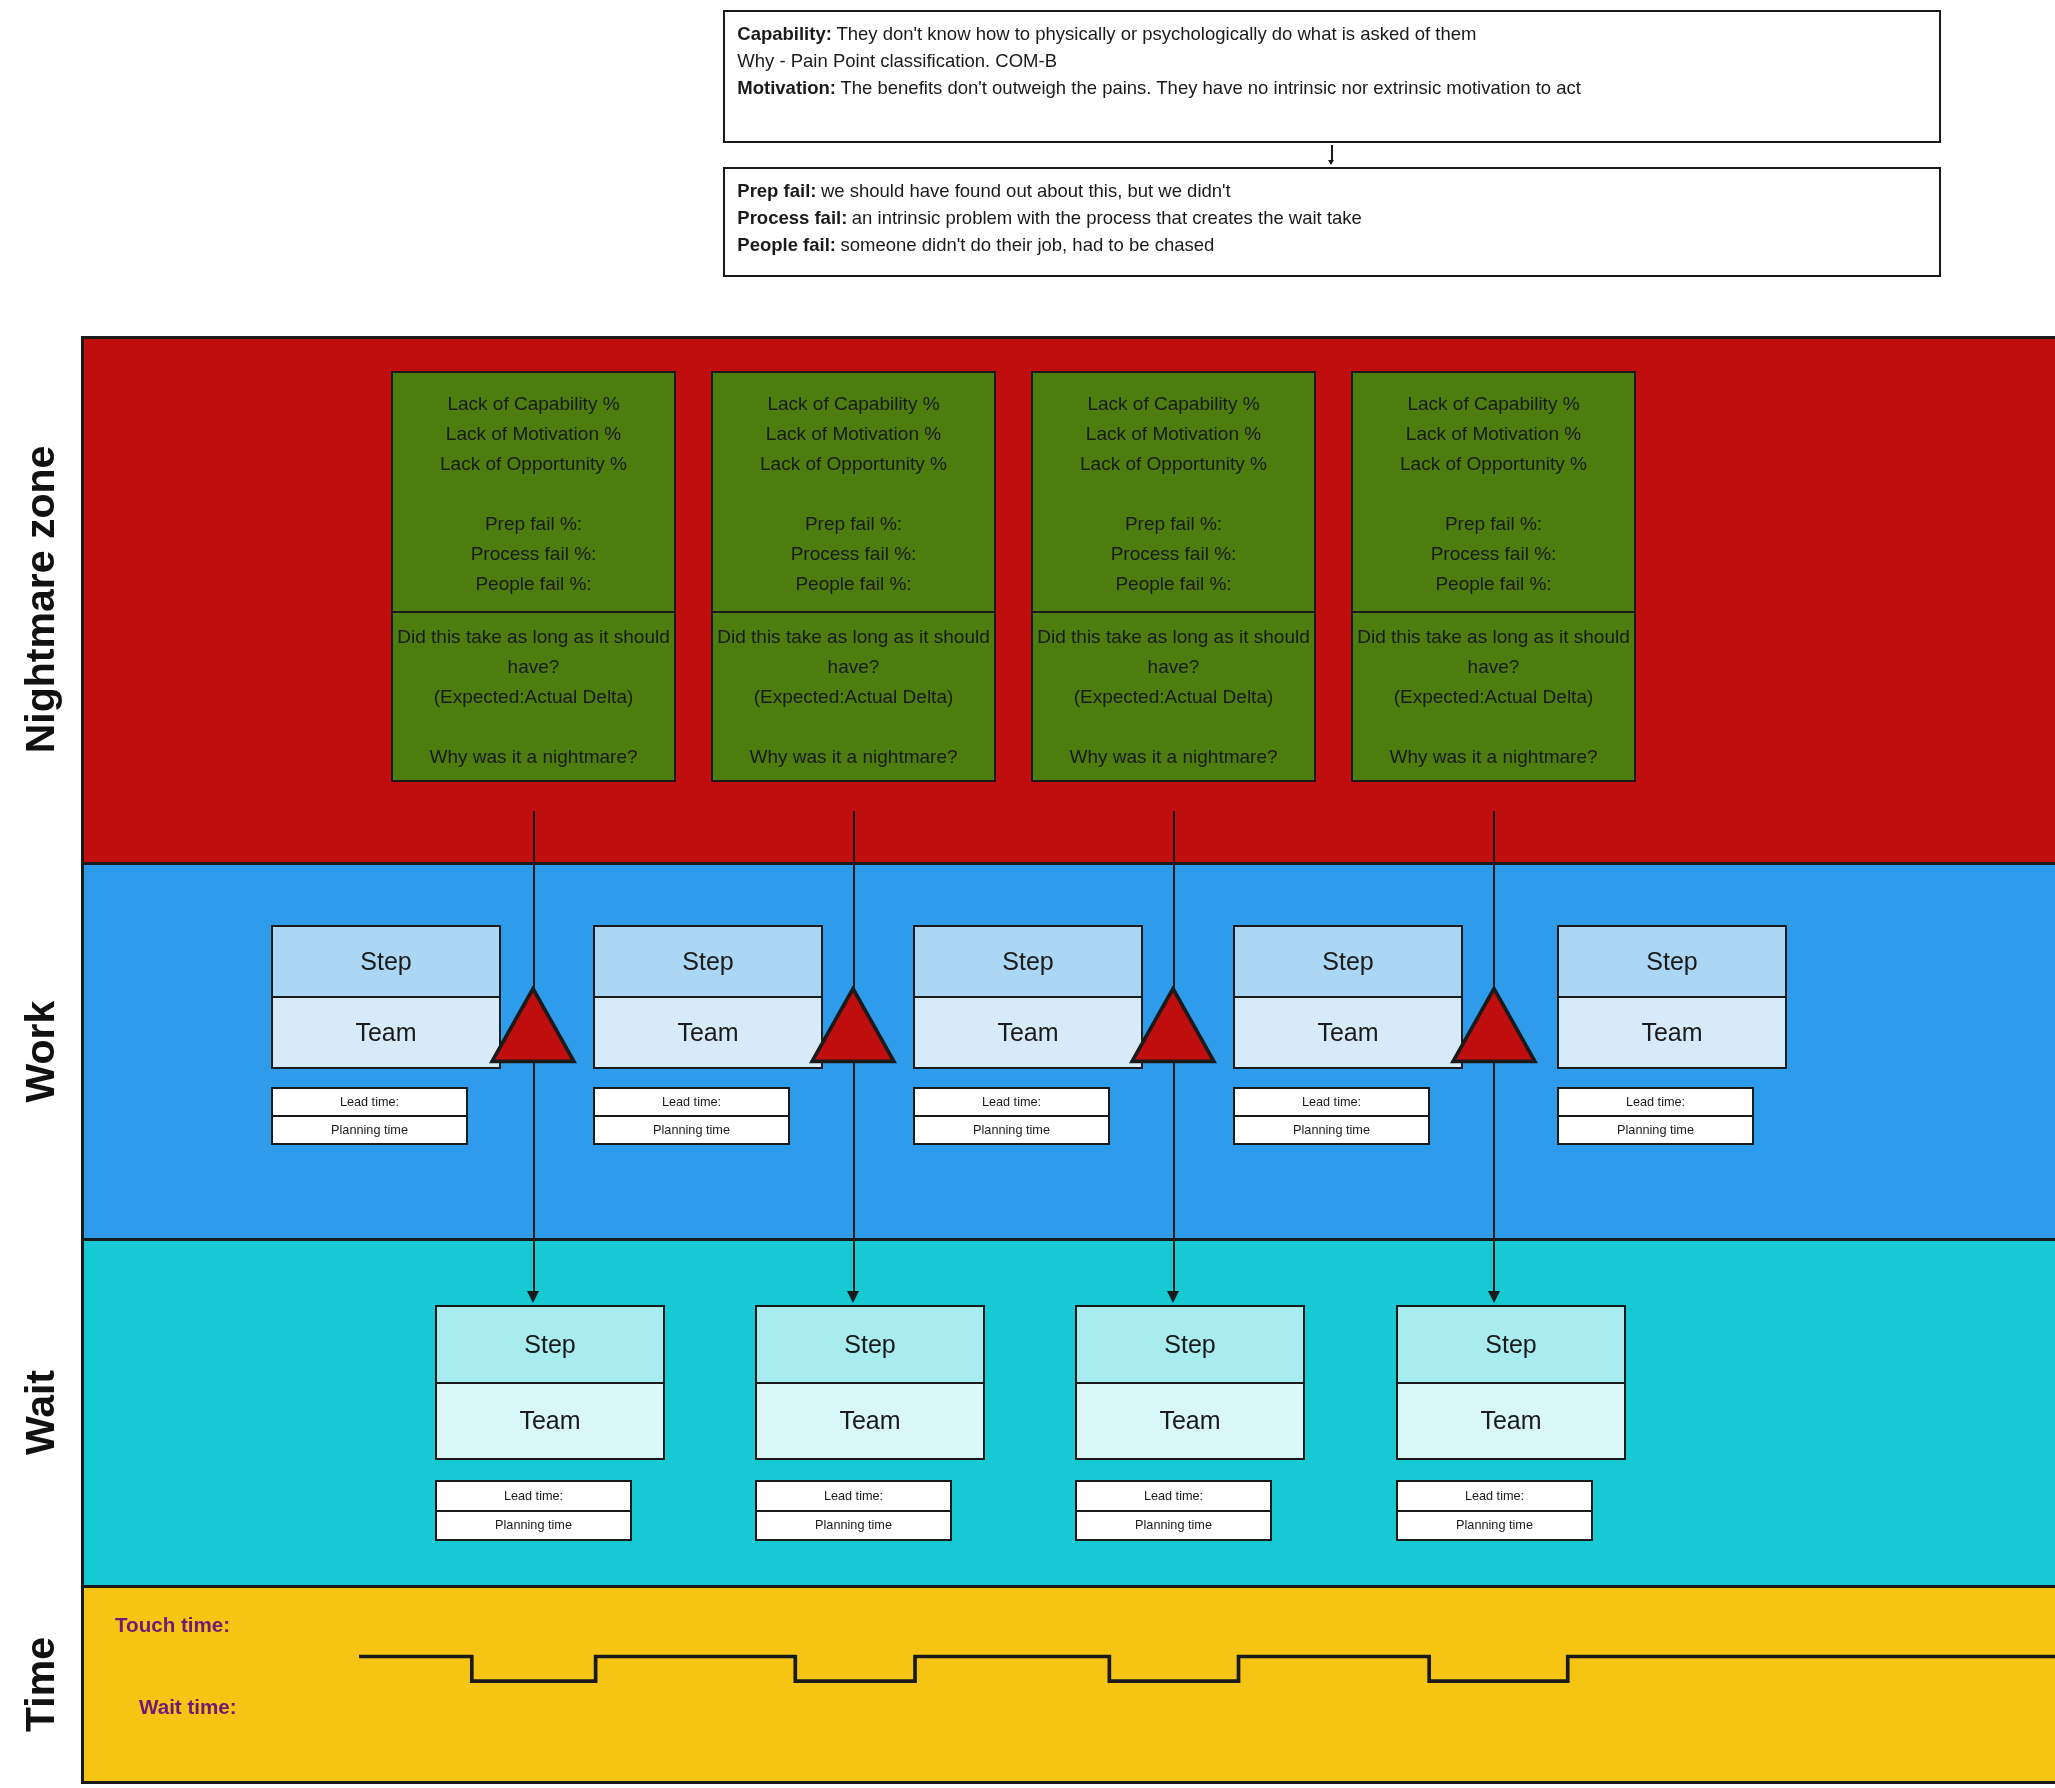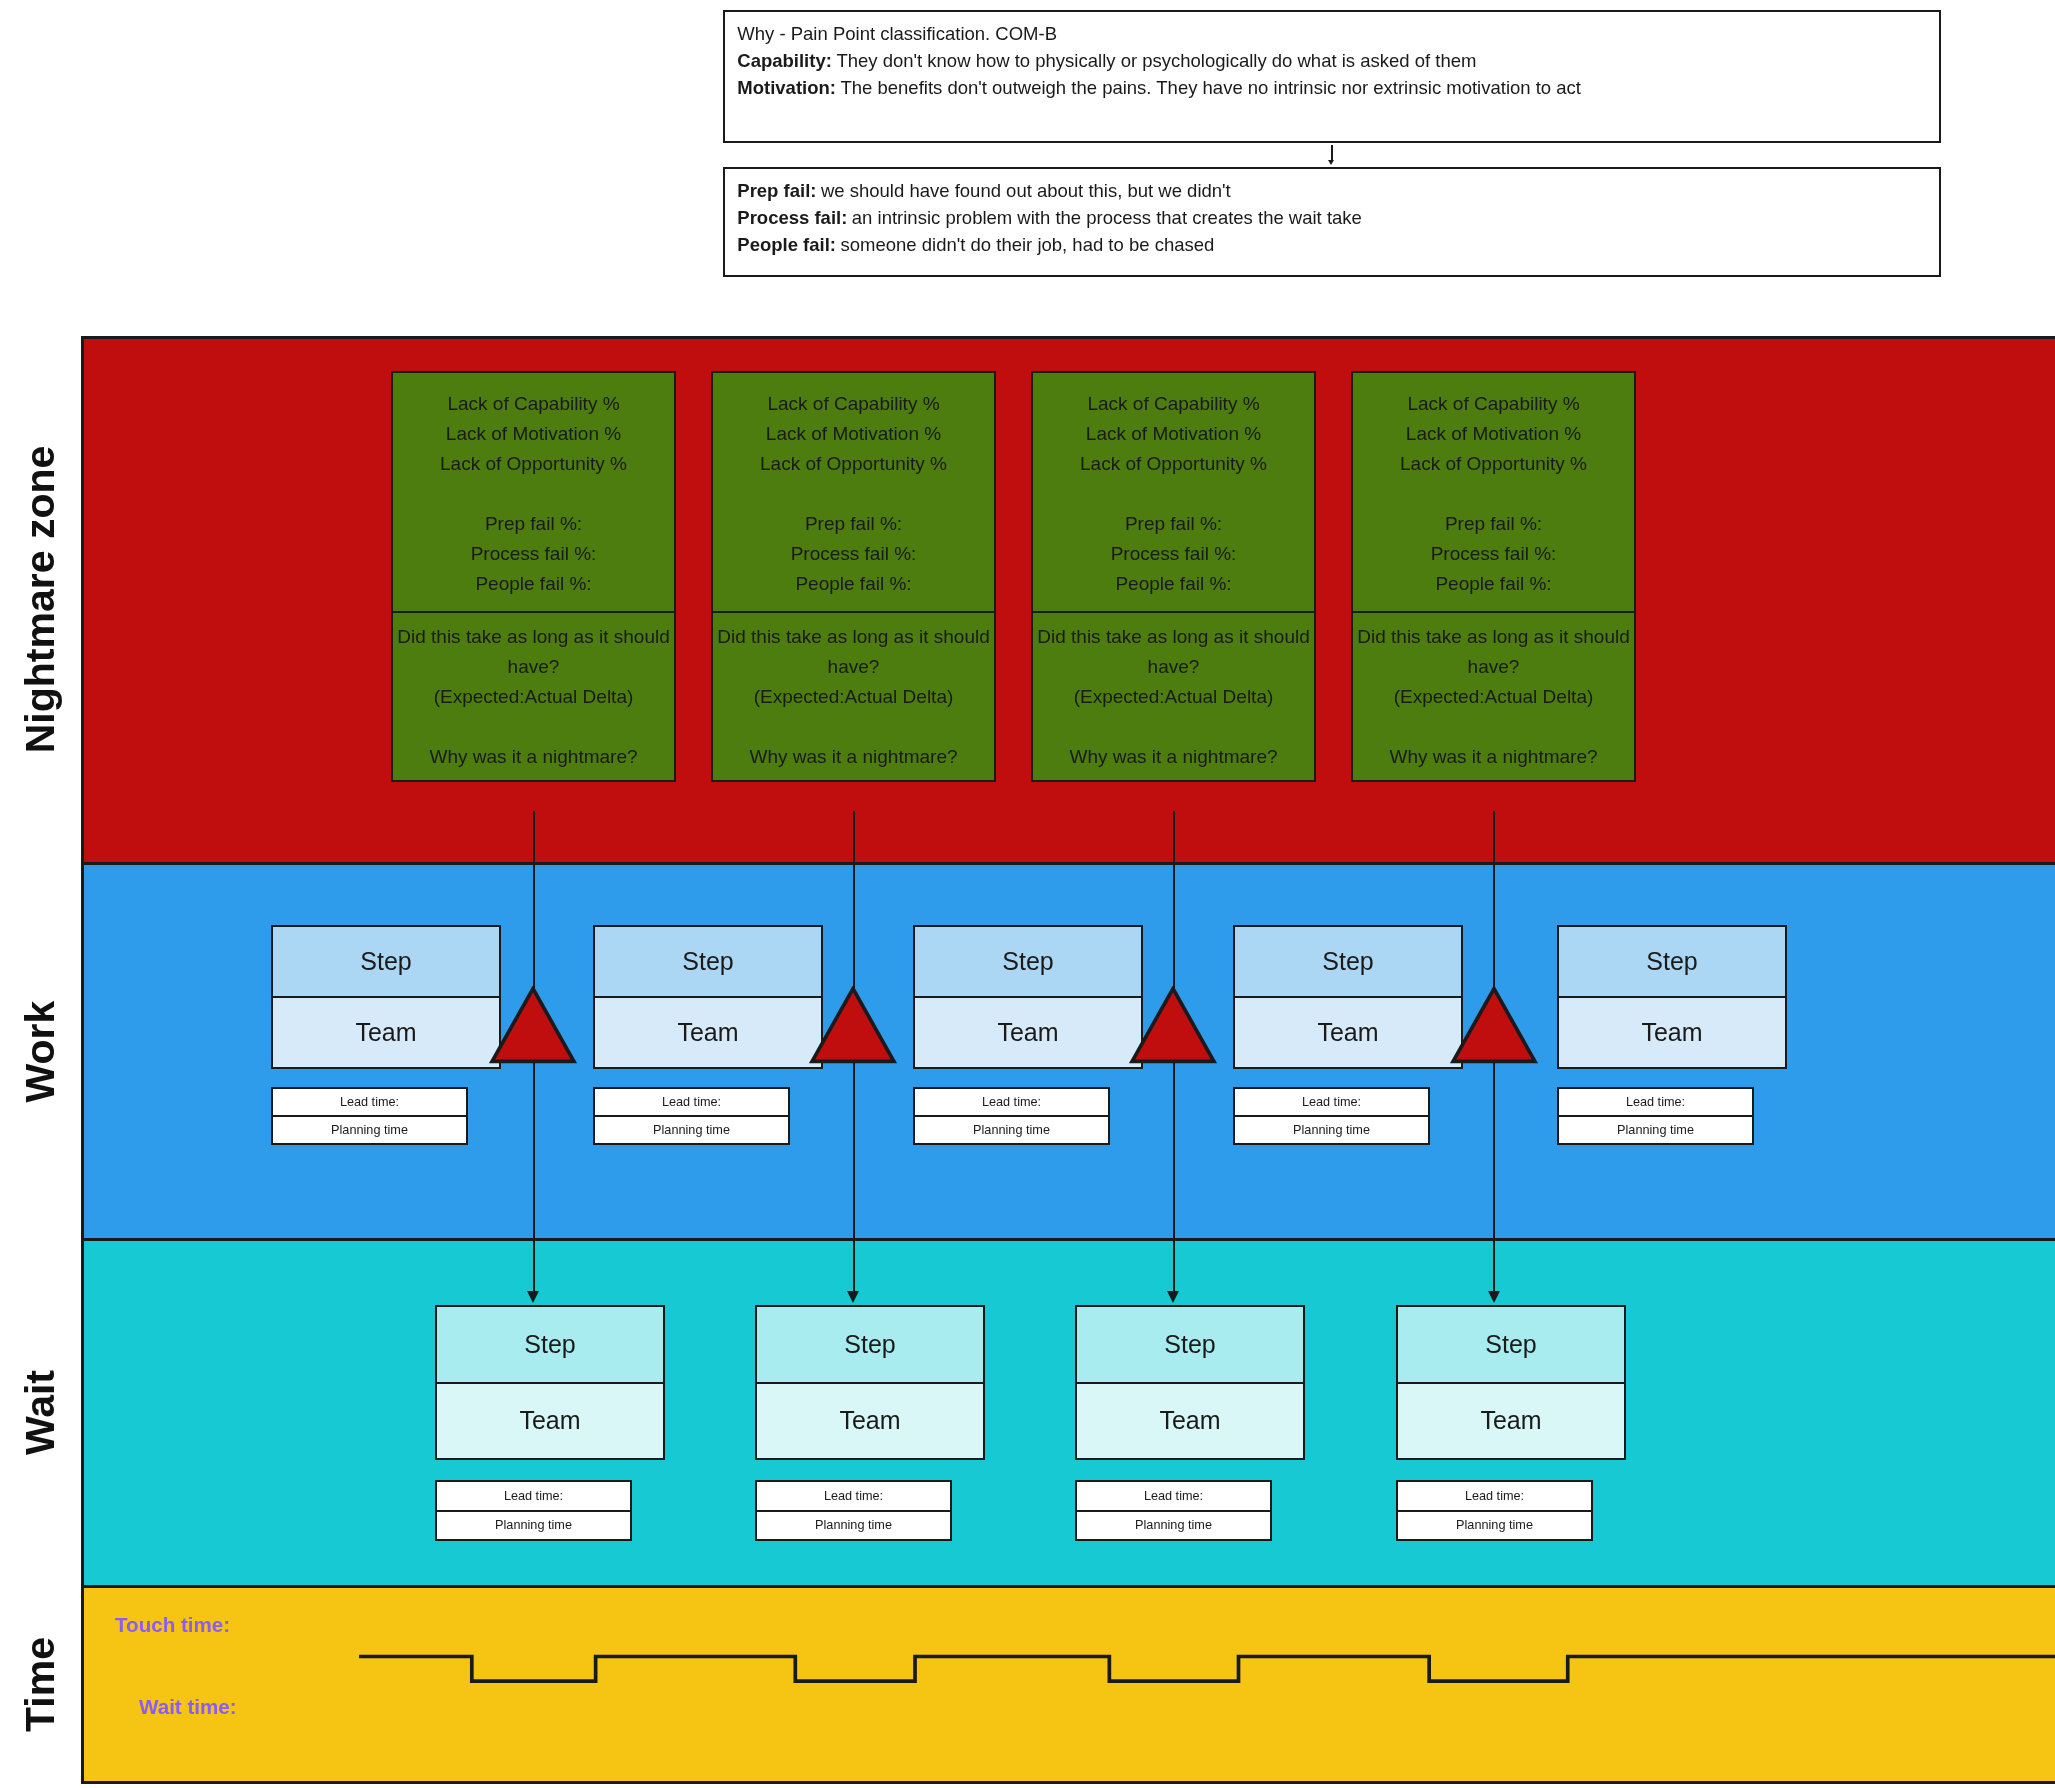--- a/index.html
+++ b/index.html
@@ -69,31 +69,31 @@
   .leadplan{
     position:absolute;width:197px;border:2.1px solid #1a1a1a;box-sizing:border-box;
     background:#fff;display:flex;flex-direction:column;z-index:2;font-size:12.7px;
   }
   .work-leadplan{top:1087px;height:58px;}
   .wait-leadplan{top:1480px;height:61px;}
   .leadplan .row{flex:1;display:flex;align-items:center;justify-content:center;}
   .leadplan .row+.row{border-top:2.1px solid #1a1a1a;}
 
   
-  .time-label{position:absolute;font-weight:bold;font-size:20.6px;color:#8b5cf6;z-index:2;}
+  .time-label{position:absolute;font-weight:bold;font-size:20.6px;color:#701a75;z-index:2;}
   .wave{position:absolute;left:354px;top:1645px;z-index:2;}
 </style>
 </head>
 <body>
 
 <div class="canvas">
 
   <div class="info-box" style="top:9.5px;height:133px;">
+    <div class="info-line"><span class="lbl">Capability:</span><span>They don't know how to physically or psychologically do what is asked of them</span></div>
     <div class="info-line"><span>Why - Pain Point classification. COM-B</span></div>
-    <div class="info-line"><span class="lbl">Capability:</span><span>They don't know how to physically or psychologically do what is asked of them</span></div>
     <div class="info-line"><span class="lbl">Motivation:</span><span>The benefits don't outweigh the pains. They have no intrinsic nor extrinsic motivation to act</span></div>
   </div>
 
   <div class="mini-connector" style="left:1331px;top:145px;height:16.4px;"></div>
   <div class="mini-arrowhead" style="left:1328px;top:160px;"></div>
 
   <div class="info-box" style="top:167px;height:110px;">
     <div class="info-line"><span class="lbl">Prep fail:</span><span>we should have found out about this, but we didn't</span></div>
     <div class="info-line"><span class="lbl">Process fail:</span><span>an intrinsic problem with the process that creates the wait take</span></div>
     <div class="info-line"><span class="lbl">People fail:</span><span>someone didn't do their job, had to be chased</span></div>

